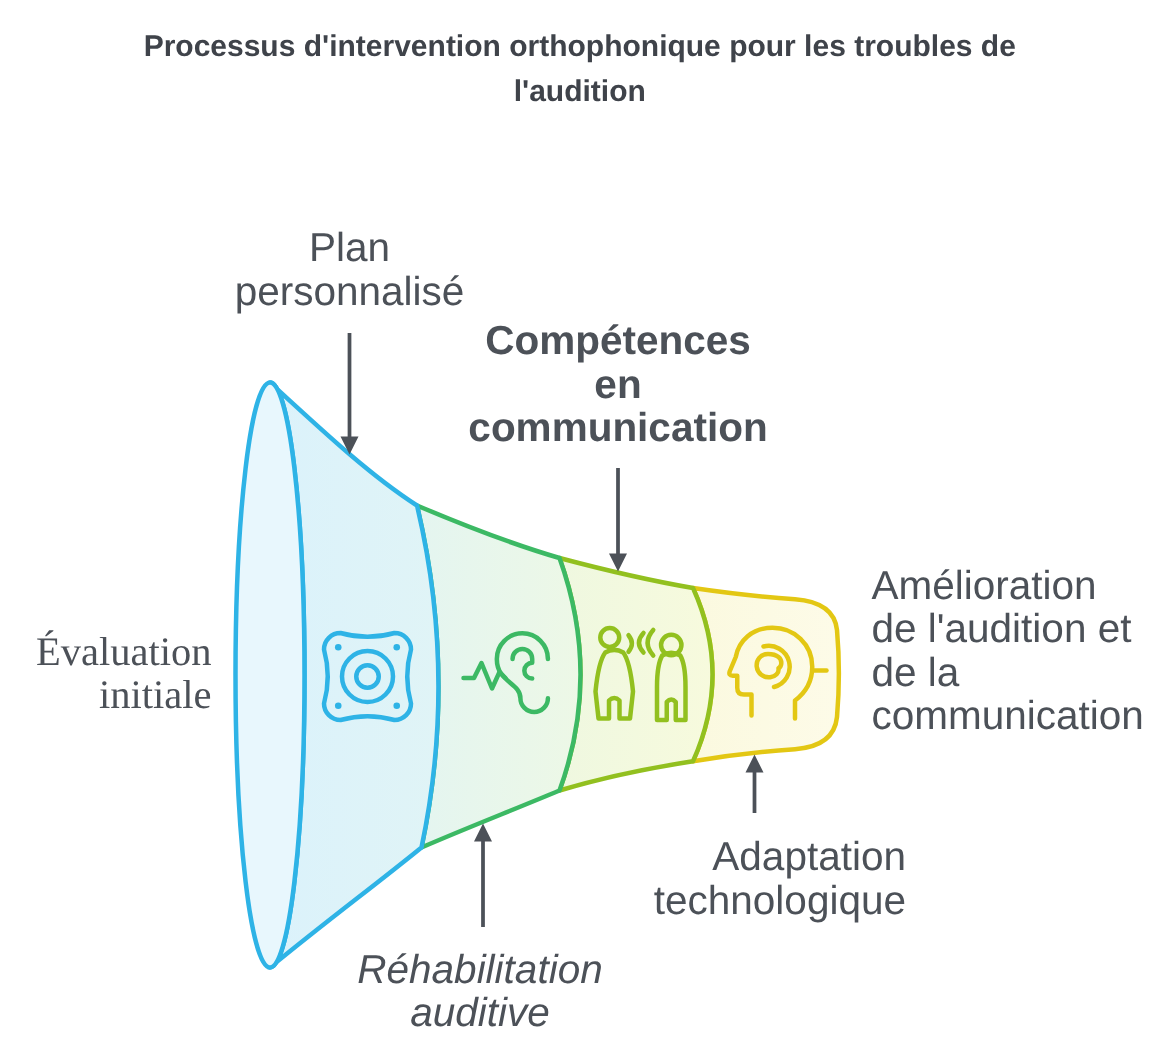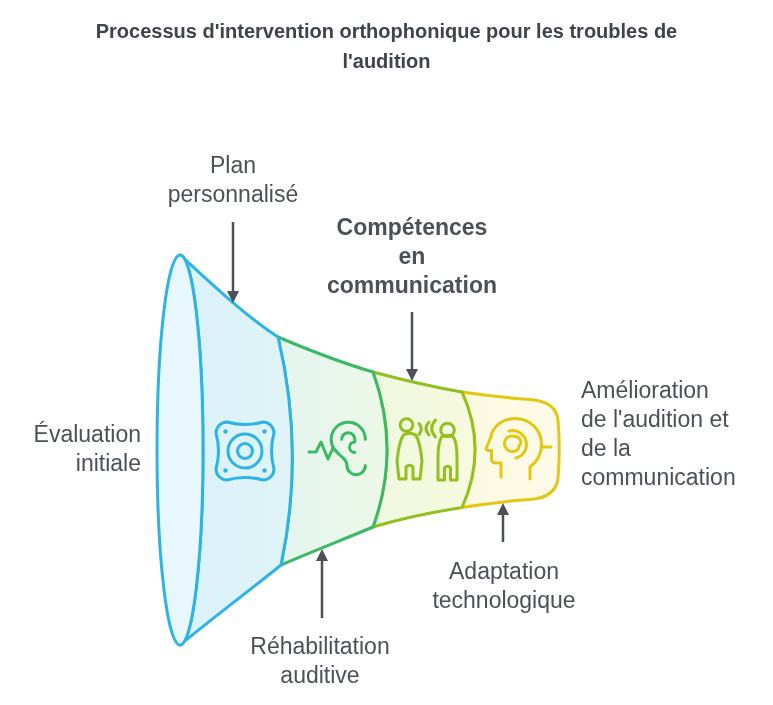--- a/index.html
+++ b/index.html
@@ -6,21 +6,21 @@
   .canvas{
     position:relative;width:773px;height:705px;background:#ffffff;overflow:hidden;
     font-family:"Liberation Sans",sans-serif;
   }
   .title{
     position:absolute;top:16px;left:0;right:0;text-align:center;
     font-weight:bold;font-size:20px;line-height:30px;color:#3f434a;
     white-space:pre-line;
   }
   .lbl{
-    position:absolute;font-size:23px;line-height:29px;color:#4c5158;
+    position:absolute;font-size:27px;line-height:29px;color:#4c5158;
     white-space:pre-line;
   }
   .lbl-center{text-align:center;}
   .lbl-right{text-align:right;}
   .funnel-svg{position:absolute;left:0;top:0;}
   .seg{stroke-width:3;stroke-linejoin:round;}
   .stroke-blue{stroke:#2eb3e6;}
   .stroke-green{stroke:#3cb964;}
   .stroke-olive{stroke:#92c01f;}
   .stroke-yellow{stroke:#e3c713;}
@@ -152,34 +152,34 @@
     <g>
       <line class="arrow-line" x1="322" y1="618" x2="322" y2="560"></line>
       <polygon class="arrow-head" points="316,561 328,561 322,549"></polygon>
     </g>
     <g>
       <line class="arrow-line" x1="503" y1="542" x2="503" y2="514"></line>
       <polygon class="arrow-head" points="497,515 509,515 503,503"></polygon>
     </g>
   </svg>
 
-  <div class="lbl lbl-right" style="left:0;top:420px;width:141px;">Évaluation
+  <div class="lbl lbl-right" style="left:0;top:420px;width:141px;font-family:Liberation Serif, serif;">Évaluation
 initiale</div>
 
   <div class="lbl lbl-center" style="left:133px;top:151px;width:200px;">Plan
 personnalisé</div>
 
   <div class="lbl lbl-center" style="left:312px;top:213px;width:200px;font-weight:bold;">Compétences
 en
 communication</div>
 
-  <div class="lbl lbl-center" style="left:220px;top:632px;width:200px;">Réhabilitation
+  <div class="lbl lbl-center" style="left:220px;top:632px;width:200px;font-style:italic;">Réhabilitation
 auditive</div>
 
-  <div class="lbl lbl-center" style="left:404px;top:557px;width:200px;">Adaptation
+  <div class="lbl lbl-center" style="left:404px;top:557px;width:200px;text-align:right;">Adaptation
 technologique</div>
 
   <div class="lbl" style="left:581px;top:376px;width:190px;">Amélioration
 de l'audition et
 de la
 communication</div>
 
 </div>
 
 </body></html>

